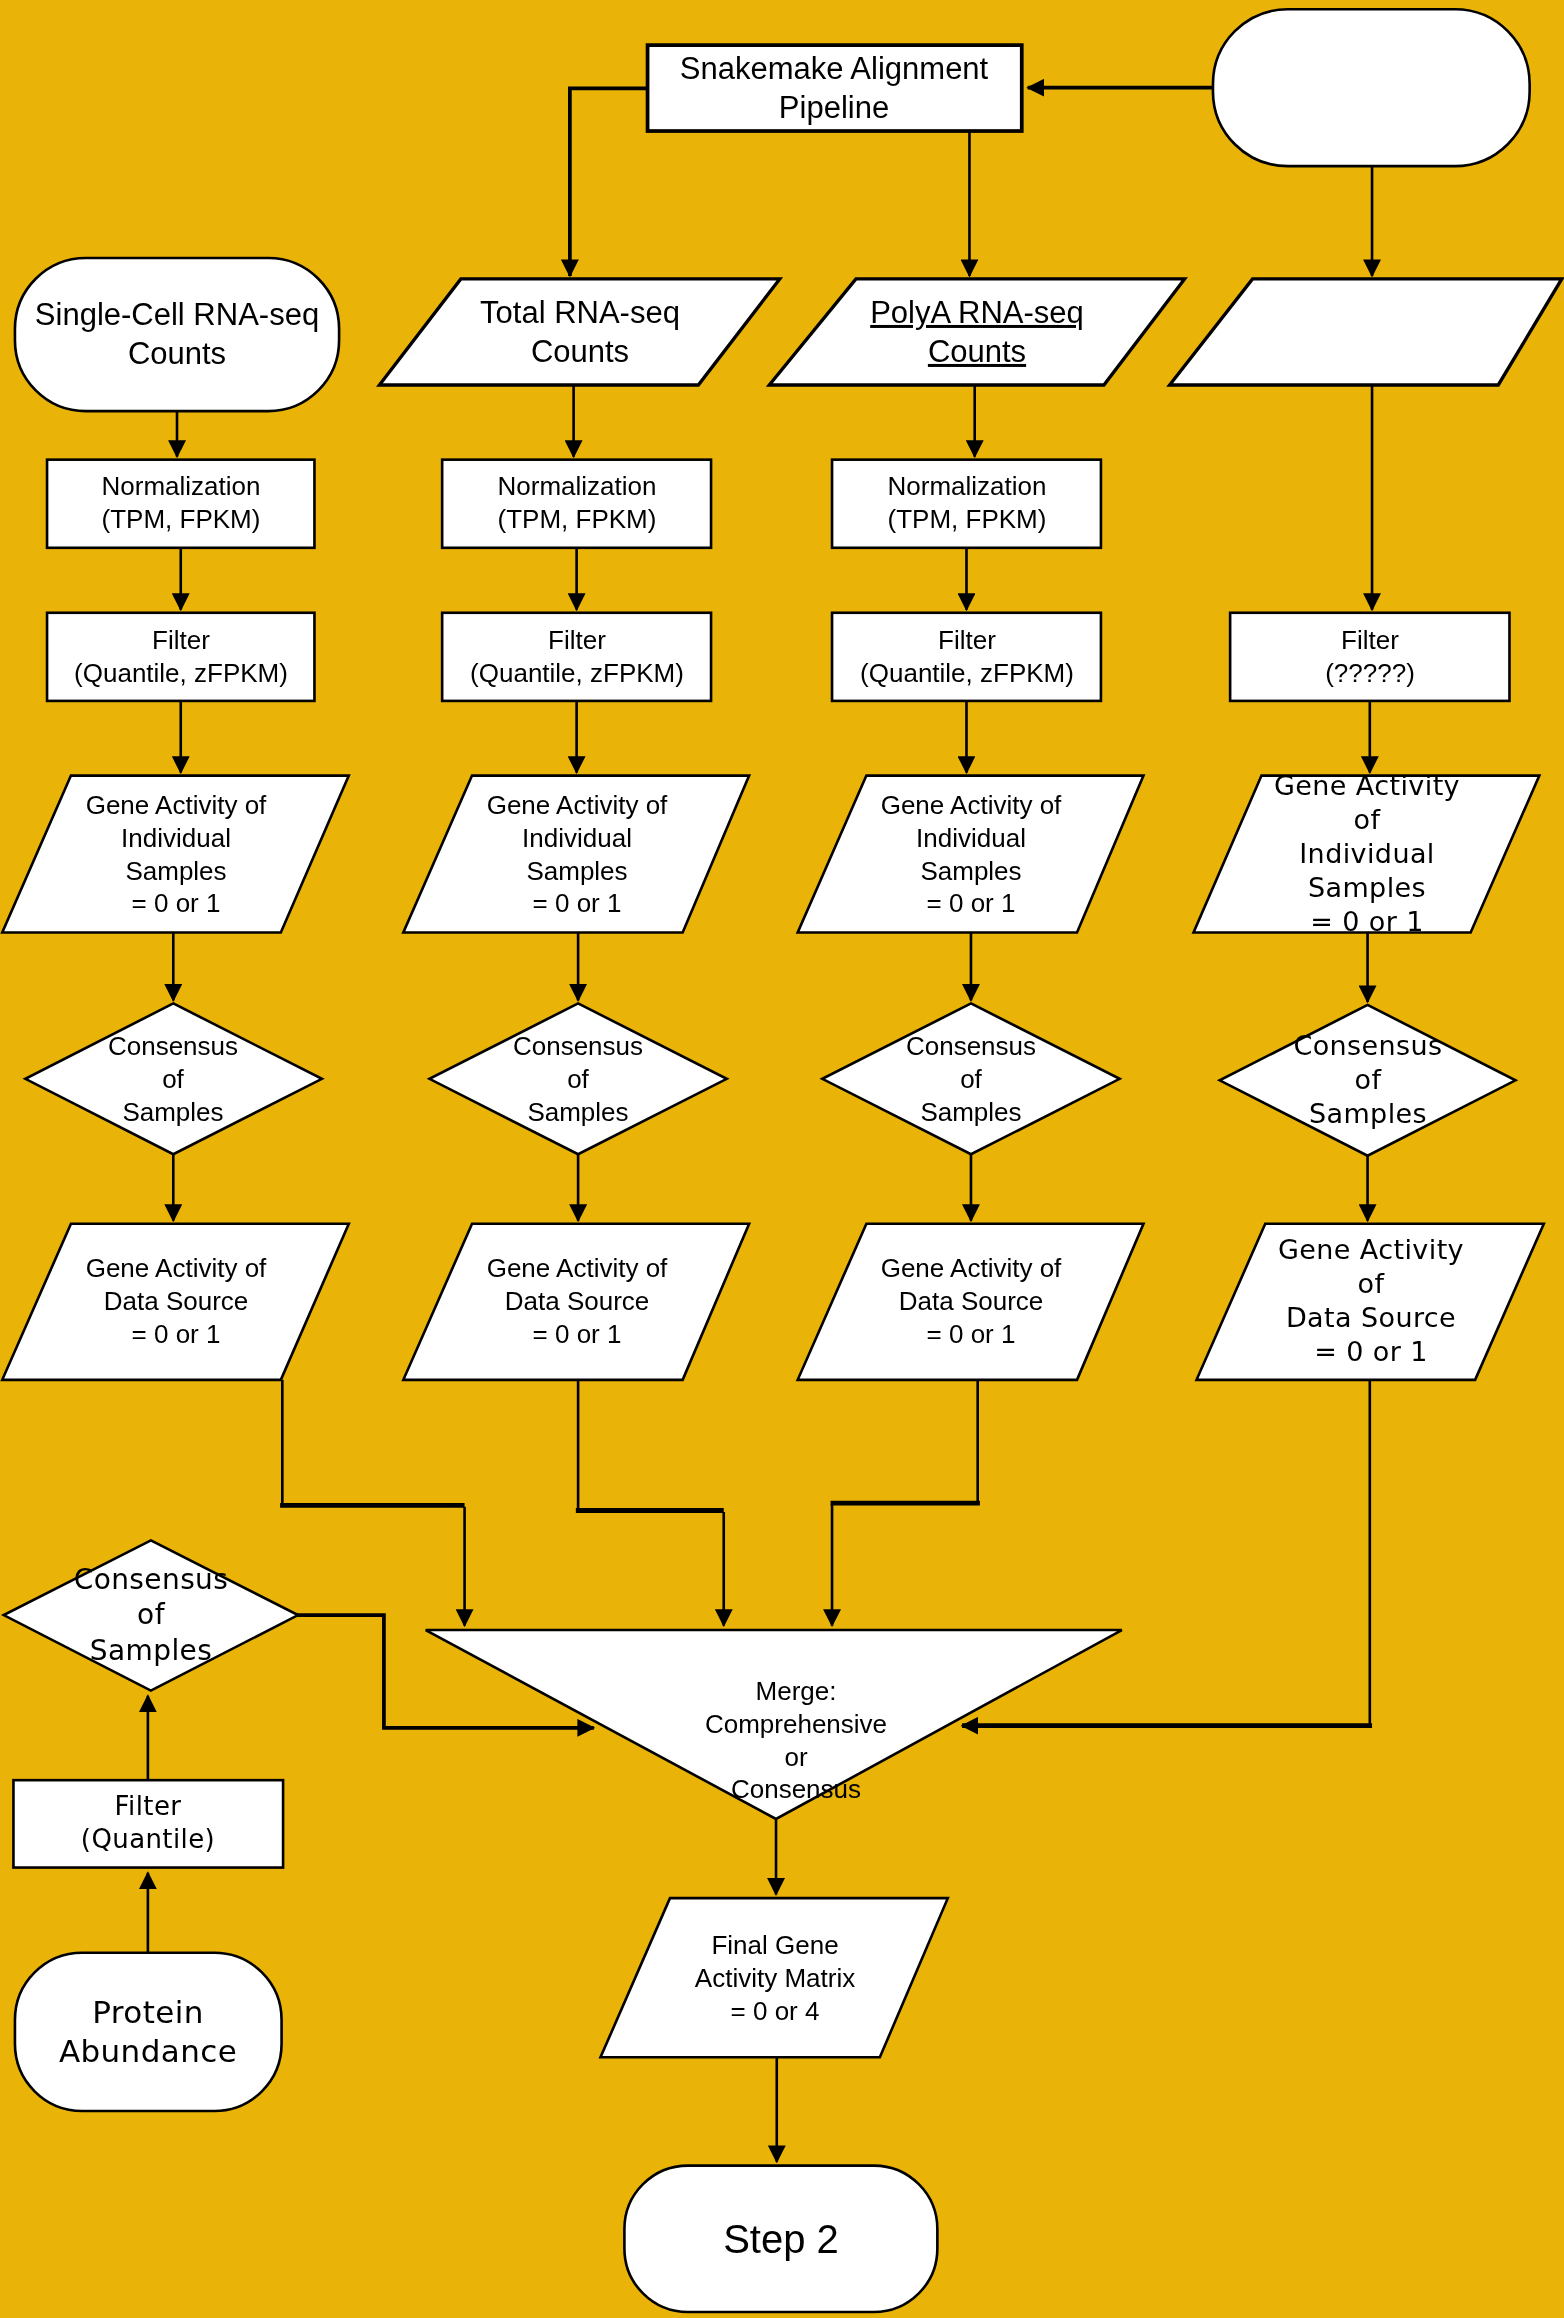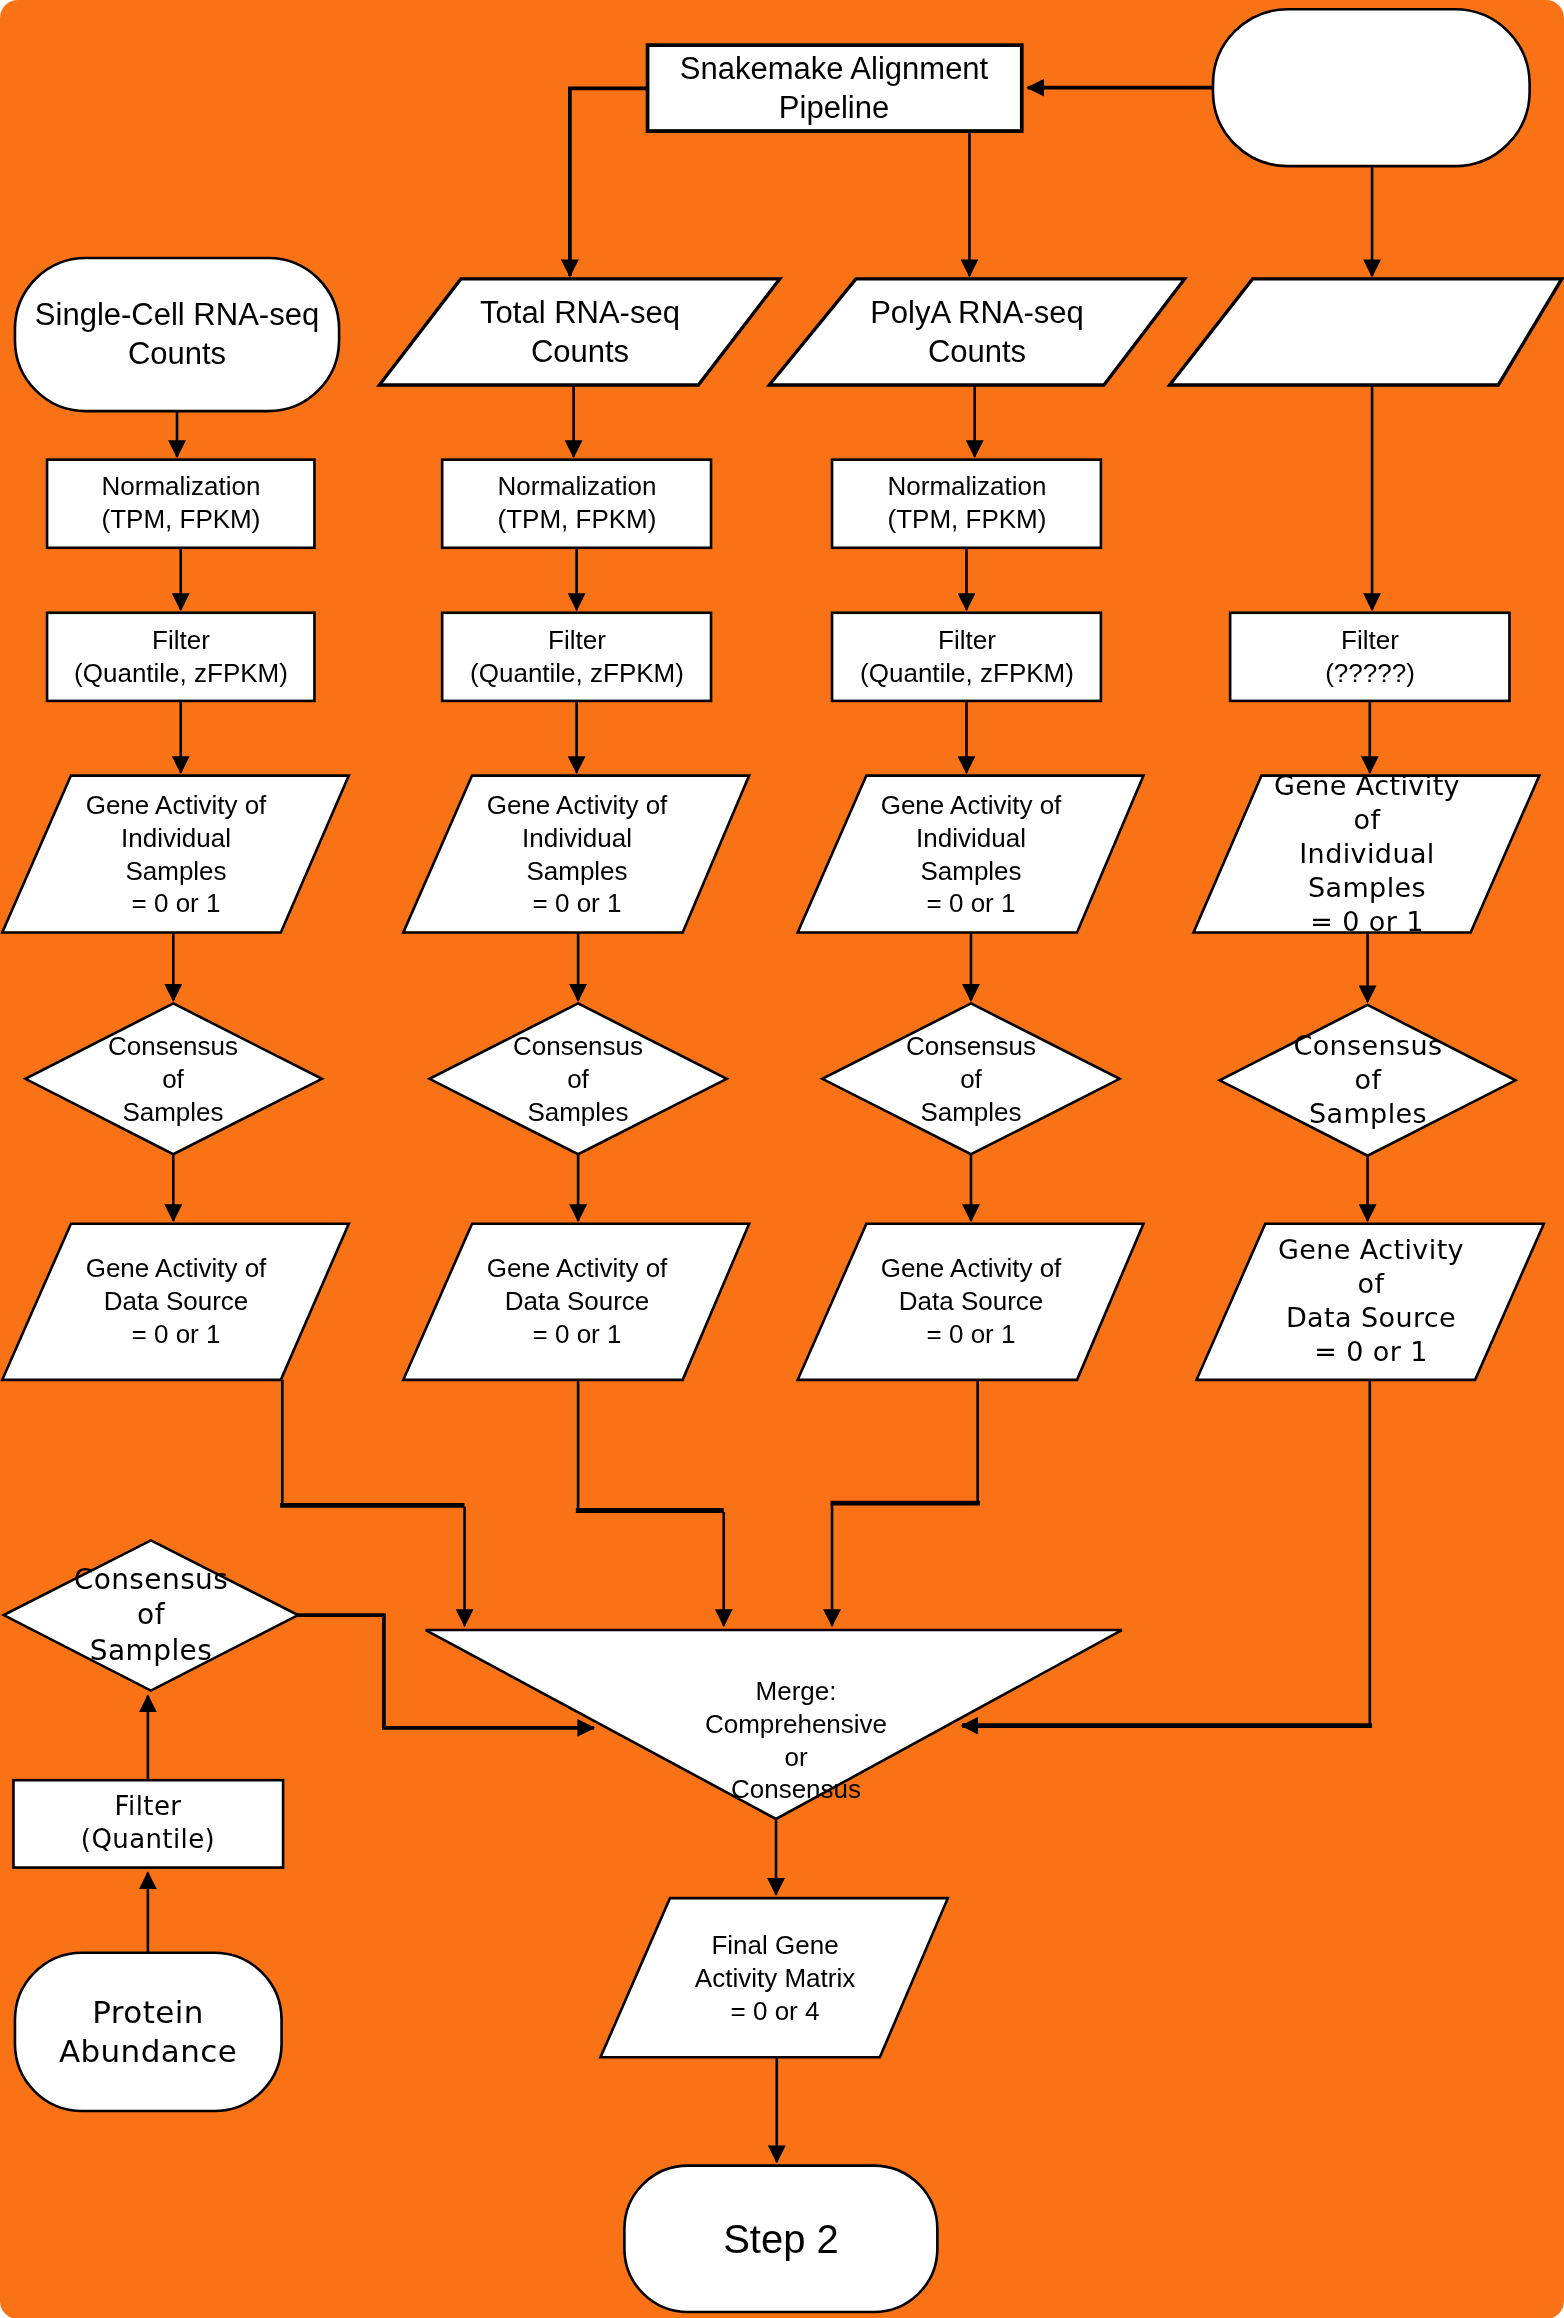--- a/index.html
+++ b/index.html
@@ -1,16 +1,16 @@
 <!DOCTYPE html>
 <html style="font-size:12px"><head>
 <meta charset="utf-8">
 <style>
   html,body{margin:0;padding:0;background:#ffffff;}
-  #canvas{position:relative;width:1564px;height:2319px;background:#f97316;overflow:hidden;border-radius:18px;}
+  #canvas{position:relative;width:1564px;height:2319px;background:#eab308;overflow:hidden;}
   #flow-svg{position:absolute;left:0;top:0;}
   .shape{fill:#ffffff;stroke:#000000;stroke-width:3.5;}
   .shape.heavy{stroke-width:5;}
   .shape.row2{stroke-width:4.5;}
   .conn{fill:none;stroke:#000000;stroke-width:3.5;}
   .conn.w5{stroke-width:5;}
   .conn.w7{stroke-width:6.5;}
   .label{
     position:absolute;
     transform:translate(-50%,-50%);
@@ -133,21 +133,21 @@
     <path class="conn" d="M1040,2754 L1040,2894" marker-end="url(#ah)"></path>
   </svg>
 
   <div class="label fs42" style="left:834px;top:88px;">Snakemake Alignment
 Pipeline</div>
 
   <div class="label fs42" style="left:177px;top:334px;">Single-Cell RNA-seq
 Counts</div>
   <div class="label fs42" style="left:580px;top:332px;">Total RNA-seq
 Counts</div>
-  <div class="label fs42" style="left:977px;top:332px;">PolyA RNA-seq
+  <div class="label fs42" style="left:977px;top:332px;text-decoration:underline;">PolyA RNA-seq
 Counts</div>
 
   <div class="label fs40" style="left:181px;top:503px;">Normalization
 (TPM, FPKM)</div>
   <div class="label fs40" style="left:577px;top:503px;">Normalization
 (TPM, FPKM)</div>
   <div class="label fs40" style="left:967px;top:503px;">Normalization
 (TPM, FPKM)</div>
 
   <div class="label fs40" style="left:181px;top:657px;">Filter

